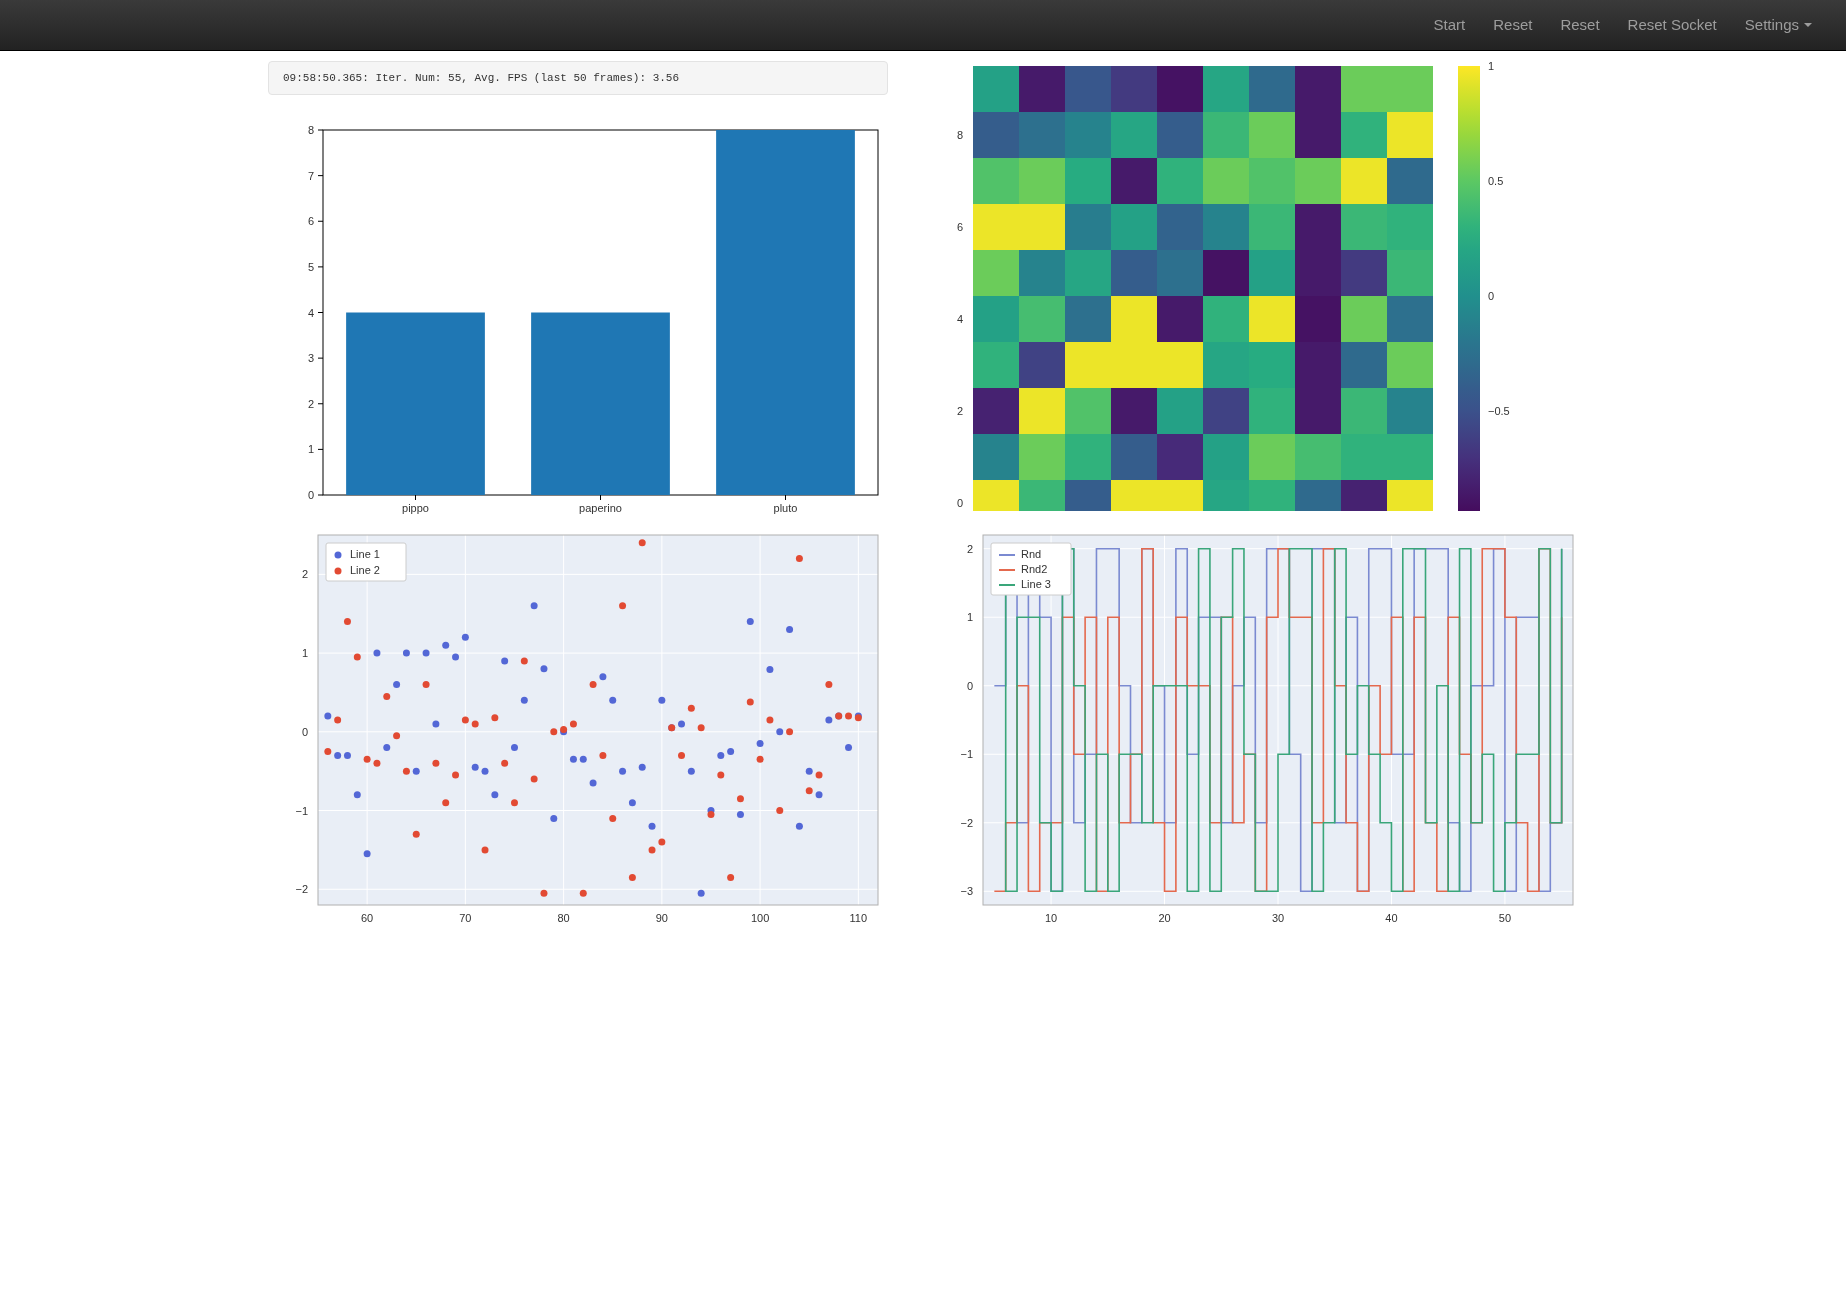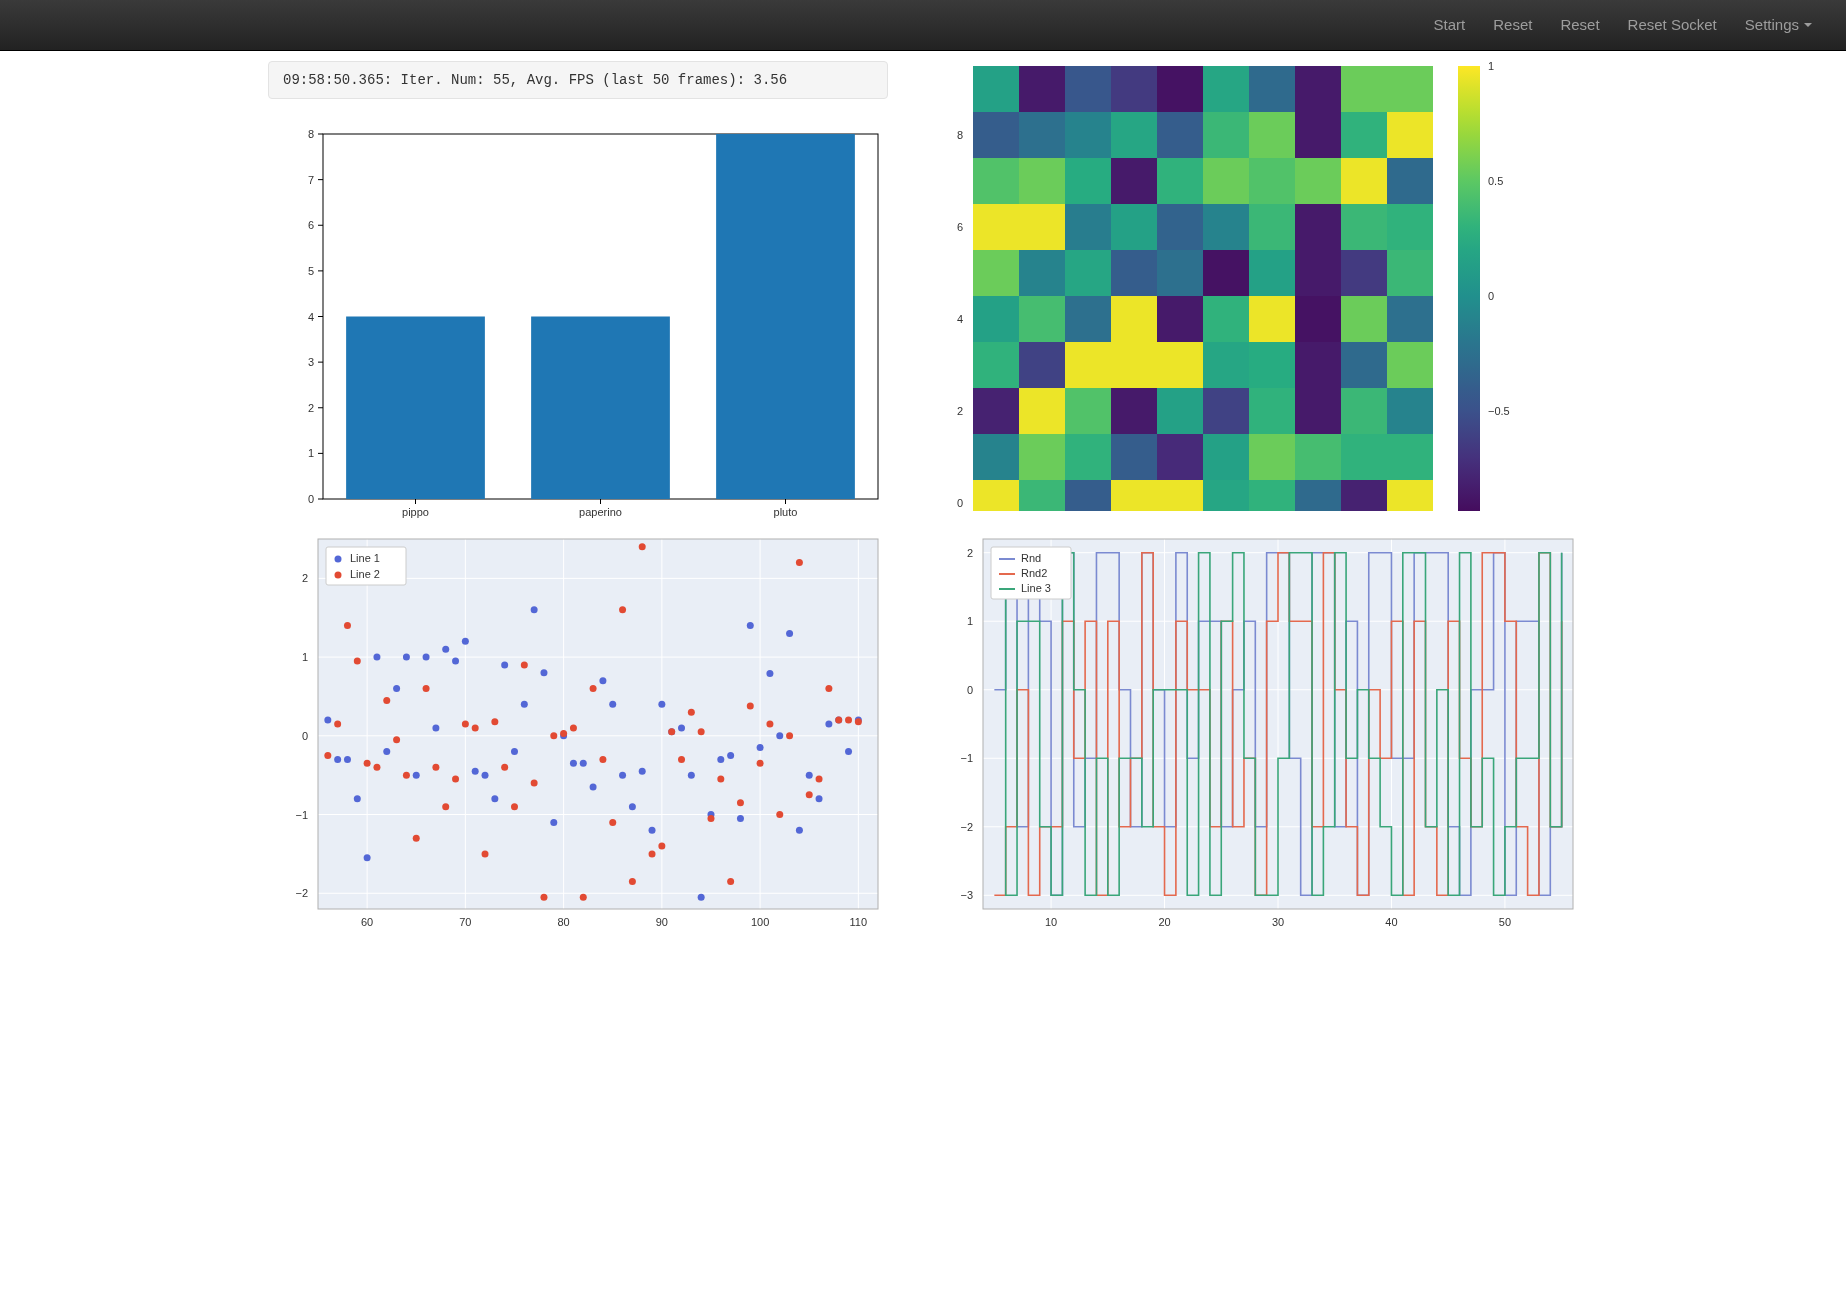--- a/index.html
+++ b/index.html
@@ -53,21 +53,21 @@
   }
   .cell { position: relative; }
 
   
   .status-box {
     background: #f5f5f5;
     border: 1px solid #e3e3e3;
     border-radius: 4px;
     padding: 10px 14px;
     font-family: Menlo, Monaco, Consolas, "Courier New", monospace;
-    font-size: 14px;
+    font-size: 11px;
     color: #333;
     margin-bottom: 25px;
   }
 
   svg { display: block; }
   .plotbg { fill: #e9eef6; }
   .legend-box {
     fill: #fff;
     stroke: #cccccc;
   }

